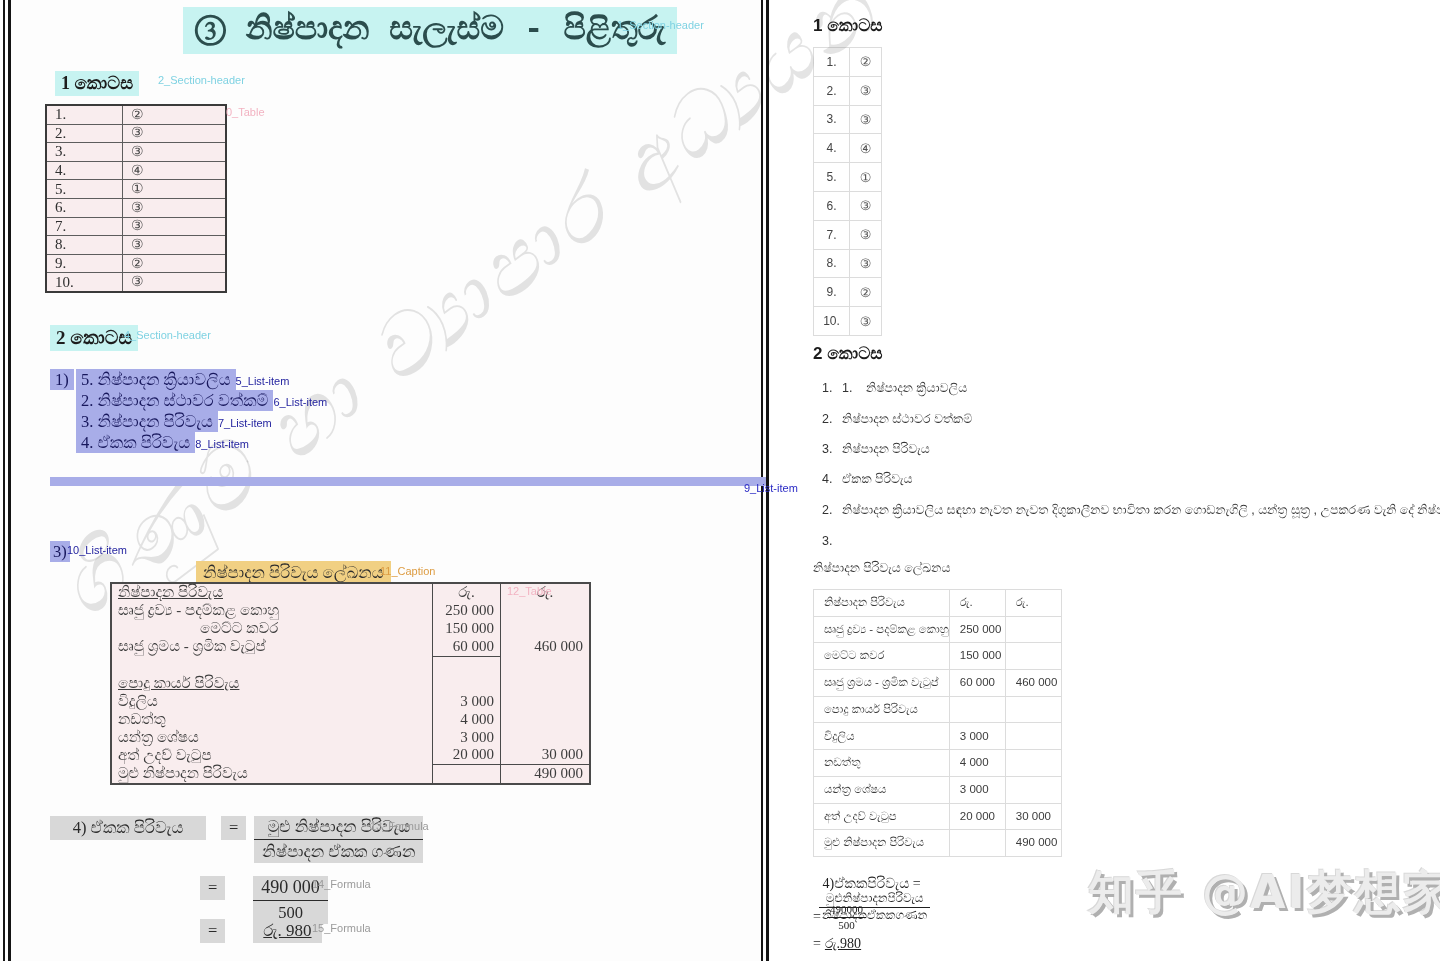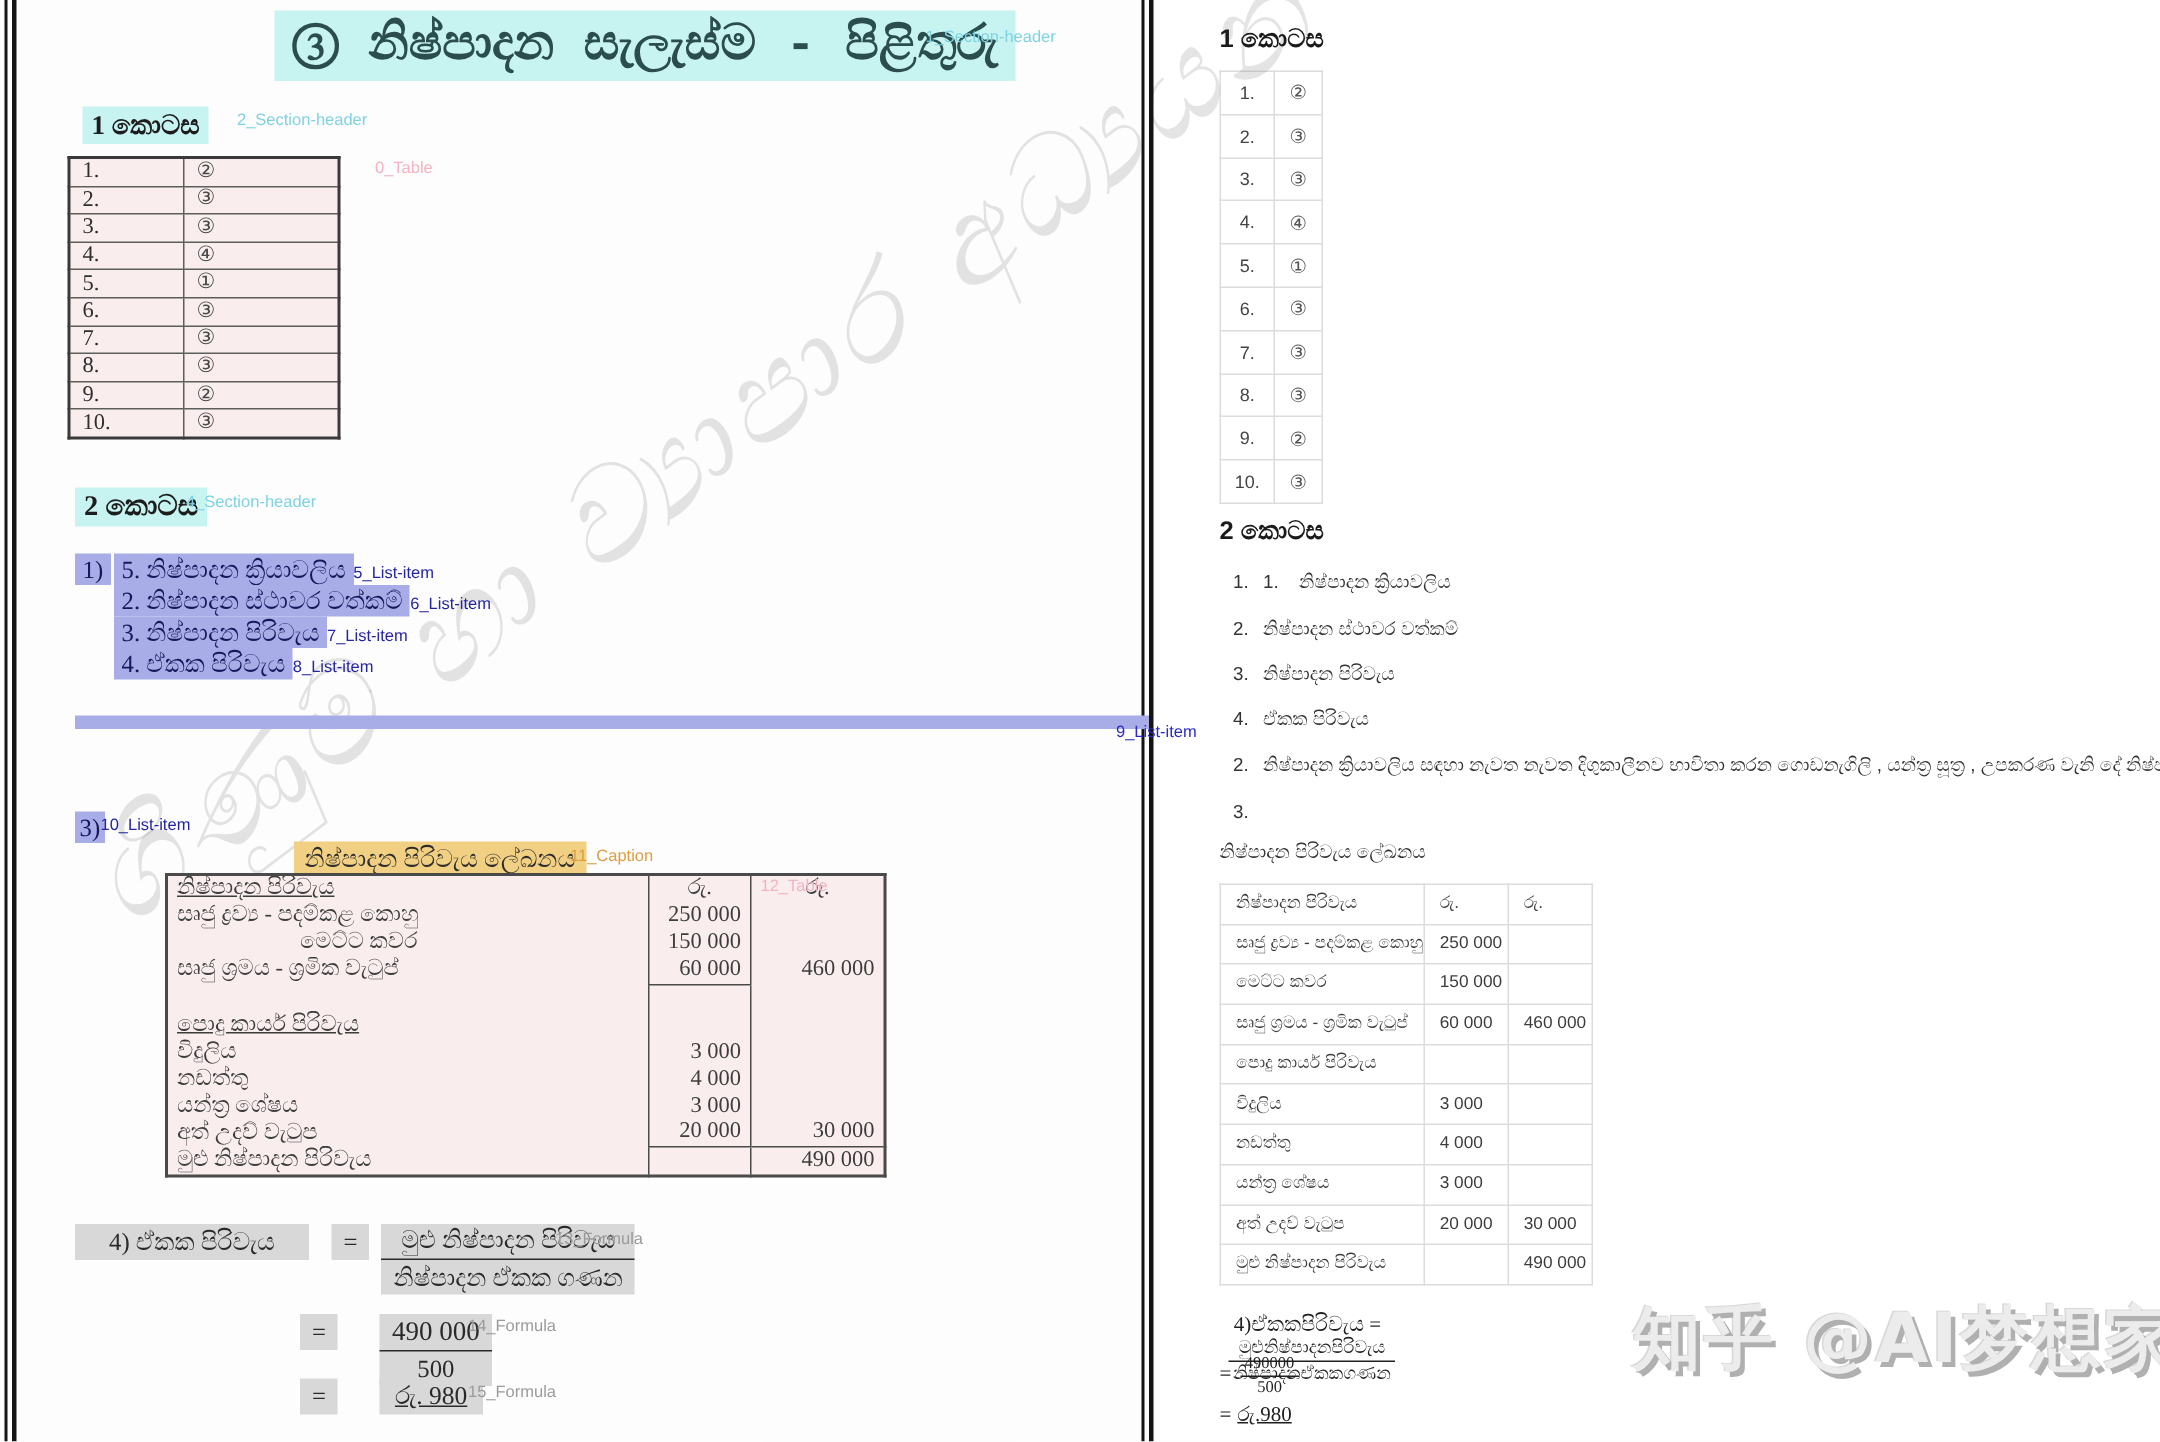--- a/index.html
+++ b/index.html
@@ -137,21 +137,21 @@
       <tr>
        <td>9.</td>
        <td>②</td>
       </tr>
       <tr>
        <td>10.</td>
        <td>③</td>
       </tr>
     </tbody>
 </table>
-<div class="abs tag tag-pink" style="left:226px;top:106px;padding-left:24px;">0_Table</div>
+<div class="abs tag tag-pink" style="left:226px;top:106px;">0_Table</div>
 
 <div class="abs sec-h hl-cyan" style="left:50px;top:325px;font-size:19px;">2 කොටස</div>
 <div class="abs tag tag-cyan" style="left:124px;top:329px;">4_Section-header</div>
 
 <div class="abs li-row" style="left:50px;top:370px;">
   <span class="li-hl">1)</span>
 </div>
 <div id="list1-items">
     <div class="abs li-row" style="left:76px;top:370px;z-index:2;">
        <span class="li-hl">5. නිෂ්පාදන ක්‍රියාවලිය</span><span class="tag tag-navy">5_List-item</span>

